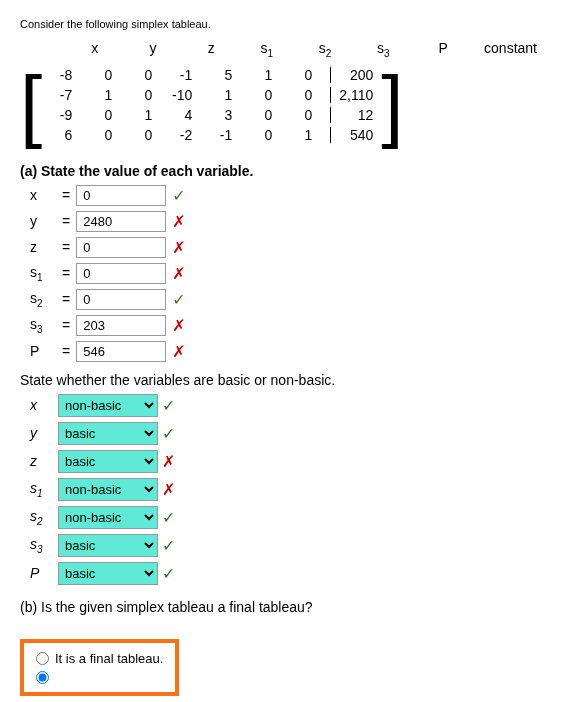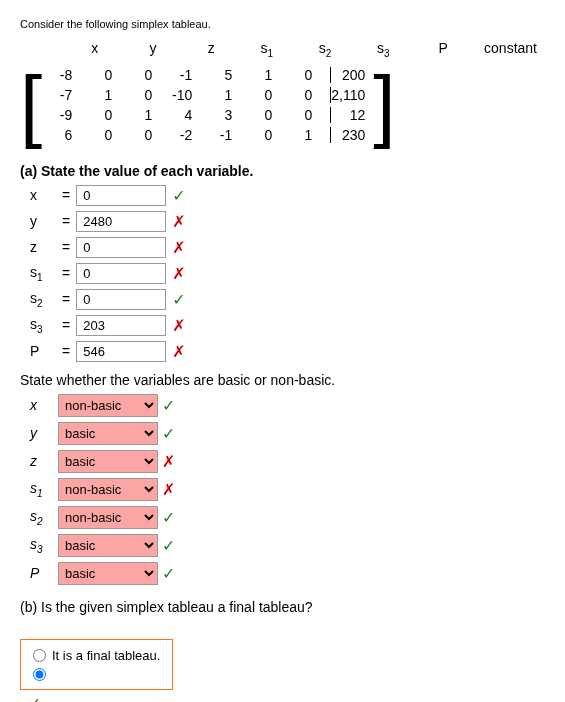--- a/index.html
+++ b/index.html
@@ -37,20 +37,21 @@
       align-items: center;
       padding: 6px 8px;
     }
     .cell {
       text-align: right;
       min-width: 22px;
       font-size: 14px;
     }
     .cell.divider-before {
       border-left: 1px solid #000;
+      padding-left: 8px;
     }
     .header-row {
       display: grid;
       grid-template-columns: repeat(8, auto);
       column-gap: 18px;
       margin-left: 30px;
       margin-bottom: 2px;
       padding: 0 8px;
     }
     .header-cell {
@@ -111,21 +112,21 @@
     .basic-var {
       width: 28px;
       font-size: 14px;
       font-style: italic;
     }
     .basic-select {
       border: 1px solid #999;
       padding: 2px 2px;
       font-size: 13px;
       width: 100px;
-      background: #fca5a5;
+      background: #5eead4;
       appearance: auto;
     }
     .basic-check {
       color: #2a7a2a;
       font-size: 16px;
       margin-left: 4px;
     }
     .basic-cross {
       color: #cc0000;
       font-size: 16px;
@@ -134,21 +135,21 @@
 
     
     .part-b {
       margin-top: 14px;
     }
     .part-b-label {
       font-size: 14px;
       margin-bottom: 24px;
     }
     .radio-box {
-      border: 1px solid #f97316;
+      border: 4px solid #f97316;
       padding: 8px 12px;
       display: inline-block;
       background: #fff;
     }
     .radio-option {
       display: flex;
       align-items: center;
       margin-bottom: 5px;
       font-size: 13px;
     }
@@ -216,21 +217,21 @@
       <div class="cell">0</div>
       <div class="cell divider-before">12</div>
 
       <div class="cell">6</div>
       <div class="cell">0</div>
       <div class="cell">0</div>
       <div class="cell">-2</div>
       <div class="cell">-1</div>
       <div class="cell">0</div>
       <div class="cell">1</div>
-      <div class="cell divider-before">230</div>
+      <div class="cell divider-before">540</div>
     </div>
     <div class="bracket-right">]</div>
   </div>
 </div>
 
 <div style="margin-top:14px;">
   <div class="part-label">(a) State the value of each variable.</div>
 
   <div class="variable-row">
     <div class="var-name">x</div>

